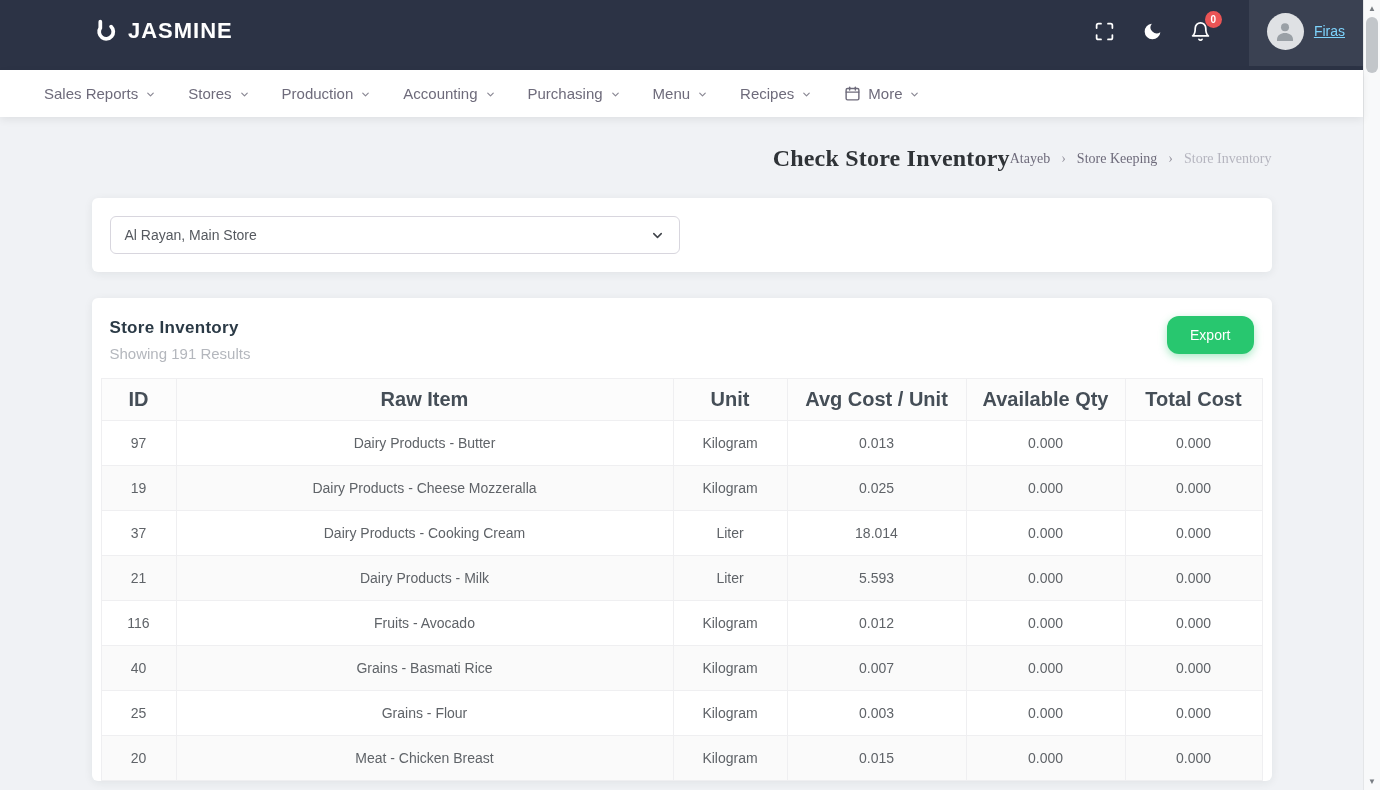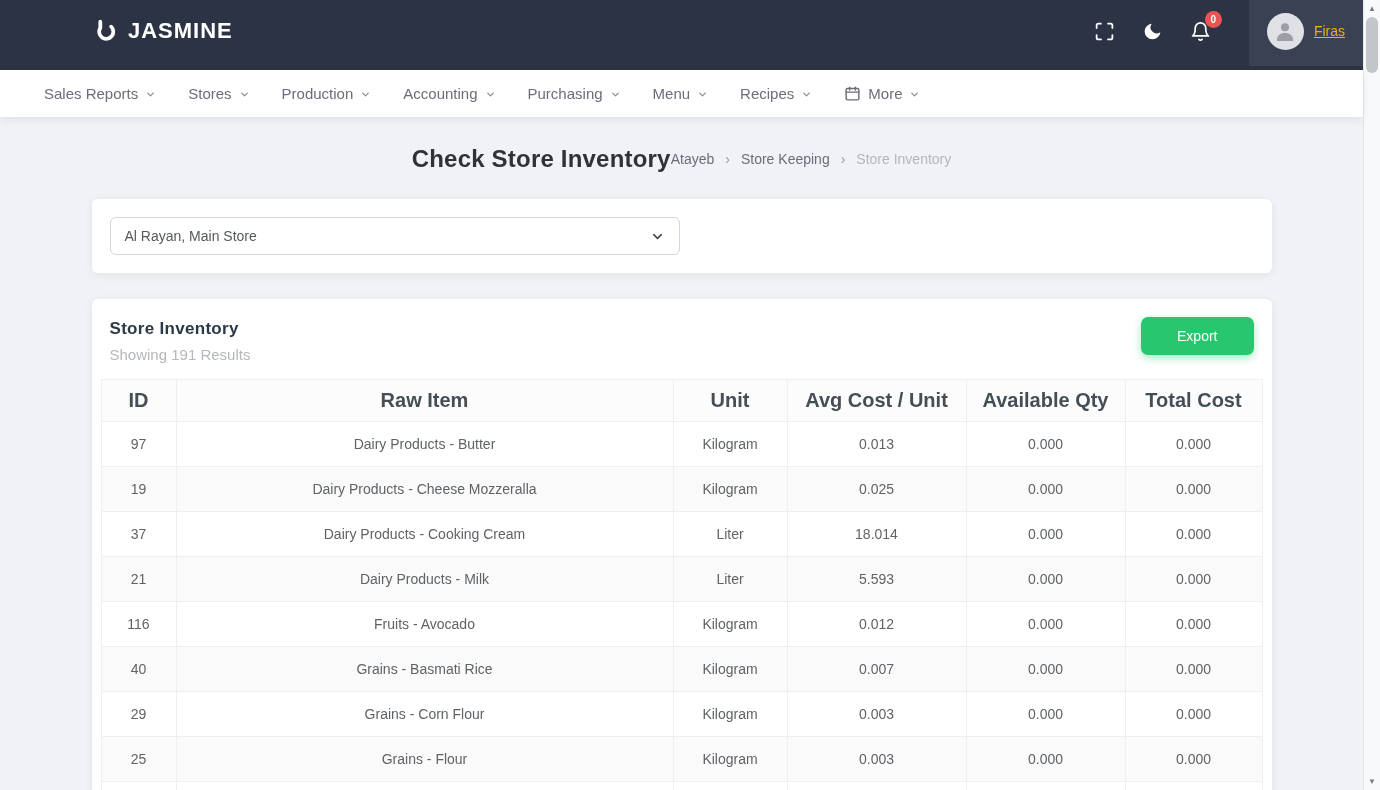--- a/index.html
+++ b/index.html
@@ -27,58 +27,58 @@
   .badge {
     position:absolute; top:-8px; right:-9px; background:#ea5455; color:#fff;
     font-size:10px; font-weight:bold; min-width:17px; height:17px; border-radius:9px;
     display:flex; align-items:center; justify-content:center; padding:0 4px;
   }
   .user-box {
     height:70px; margin-left:12px; background:#3a4152; display:flex; align-items:center;
     gap:10px; padding:0 18px; cursor:pointer;
   }
   .avatar { width:37px; height:37px; border-radius:50%; background:#dfe1e4; display:flex; align-items:center; justify-content:center; overflow:hidden; }
-  .user-name { color:#eab308; font-size:14px;text-decoration:underline; }
+  .user-name { color:#7dd3fc; font-size:14px;text-decoration:underline; }
 
   
   .menubar {
     height:47px; width:1363px; background:#ffffff;
     display:flex; align-items:center; gap:32px; padding:0 44px;
     box-shadow:0 3px 8px rgba(0,0,0,0.07);
     position:relative; z-index:2;
   }
   .menu-item { display:flex; align-items:center; gap:7px; color:#6e6b7b; font-size:15px; cursor:pointer; text-decoration:none; white-space:nowrap; }
   .menu-chevron { display:flex; color:#8a8894; margin-top:2px; }
   .menu-icon { display:flex; color:#6e6b7b; }
 
   
   .content { width:1180px; margin:0 auto; }
-  .page-head { display:flex; justify-content:center; align-items:center; margin-top:28px; }
+  .page-head { display:flex; justify-content:flex-end; align-items:center; margin-top:28px;font-family:Liberation Serif, serif; }
   .page-title { font-size:24px; color:#2f3337; font-weight:bold; margin:0; letter-spacing:.2px; }
   .breadcrumb { font-size:14px; color:#6e6b7b; display:flex; align-items:center; gap:11px; }
   .crumb { cursor:pointer; }
   .crumb.current { color:#b5b5bf; cursor:default; }
   .crumb-sep { color:#9a98a3; font-size:14px; }
 
   .card { background:#ffffff; border-radius:6px; box-shadow:0 2px 10px rgba(34,41,47,.07); }
   .select-card { margin-top:26px; padding:18px; }
   .select {
     width:570px; height:38px; border:1px solid #d8d6de; border-radius:6px;
     display:flex; align-items:center; justify-content:space-between;
     padding:8px 14px; color:#55595f; font-size:14px; cursor:pointer; background:#fff;
   }
   .select-chevron { display:flex; color:#3f4349; }
 
   .table-card { margin-top:26px; padding:18px 18px 0; }
   .card-head { display:flex; justify-content:space-between; align-items:flex-start; }
   .inv-title { font-size:17px; color:#2b3a46; font-weight:bold; margin:2px 0 7px; letter-spacing:.3px; }
   .subtitle { color:#b4b7bd; font-size:15px; }
   .export-btn {
-    background:#28c76f; color:#fff; border:none; border-radius:7px;
-    font-size:14px; padding:11px 36px; cursor:pointer; font-family:inherit;
+    background:#28c76f; color:#fff; border:none; border-radius:12px;
+    font-size:14px; padding:11px 23px; cursor:pointer; font-family:inherit;
     box-shadow:0 3px 8px rgba(40,199,111,.4);
   }
 
   .table-wrap { margin:16px -9px 0; }
   table { width:100%; border-collapse:collapse; table-layout:fixed; }
   th, td { border:1px solid #efeff1; text-align:center; }
   th { height:42px; font-size:20px; font-weight:bold; color:#454e57; background:#fcfcfc; }
   td { height:45px; font-size:14px; color:#5f6368; }
   tbody tr:nth-child(even) { background:#fafafa; }
   th:nth-child(1) { width:75px; }
@@ -308,28 +308,20 @@
                 </tr>
                 <tr>
                   <td>40</td>
                   <td>Grains - Basmati Rice</td>
                   <td>Kilogram</td>
                   <td>0.007</td>
                   <td>0.000</td>
                   <td>0.000</td>
                 </tr>
                 <tr>
-                  <td>29</td>
-                  <td>Grains - Corn Flour</td>
-                  <td>Kilogram</td>
-                  <td>0.003</td>
-                  <td>0.000</td>
-                  <td>0.000</td>
-                </tr>
-                <tr>
                   <td>25</td>
                   <td>Grains - Flour</td>
                   <td>Kilogram</td>
                   <td>0.003</td>
                   <td>0.000</td>
                   <td>0.000</td>
                 </tr>
                 <tr>
                   <td>20</td>
                   <td>Meat - Chicken Breast</td>

